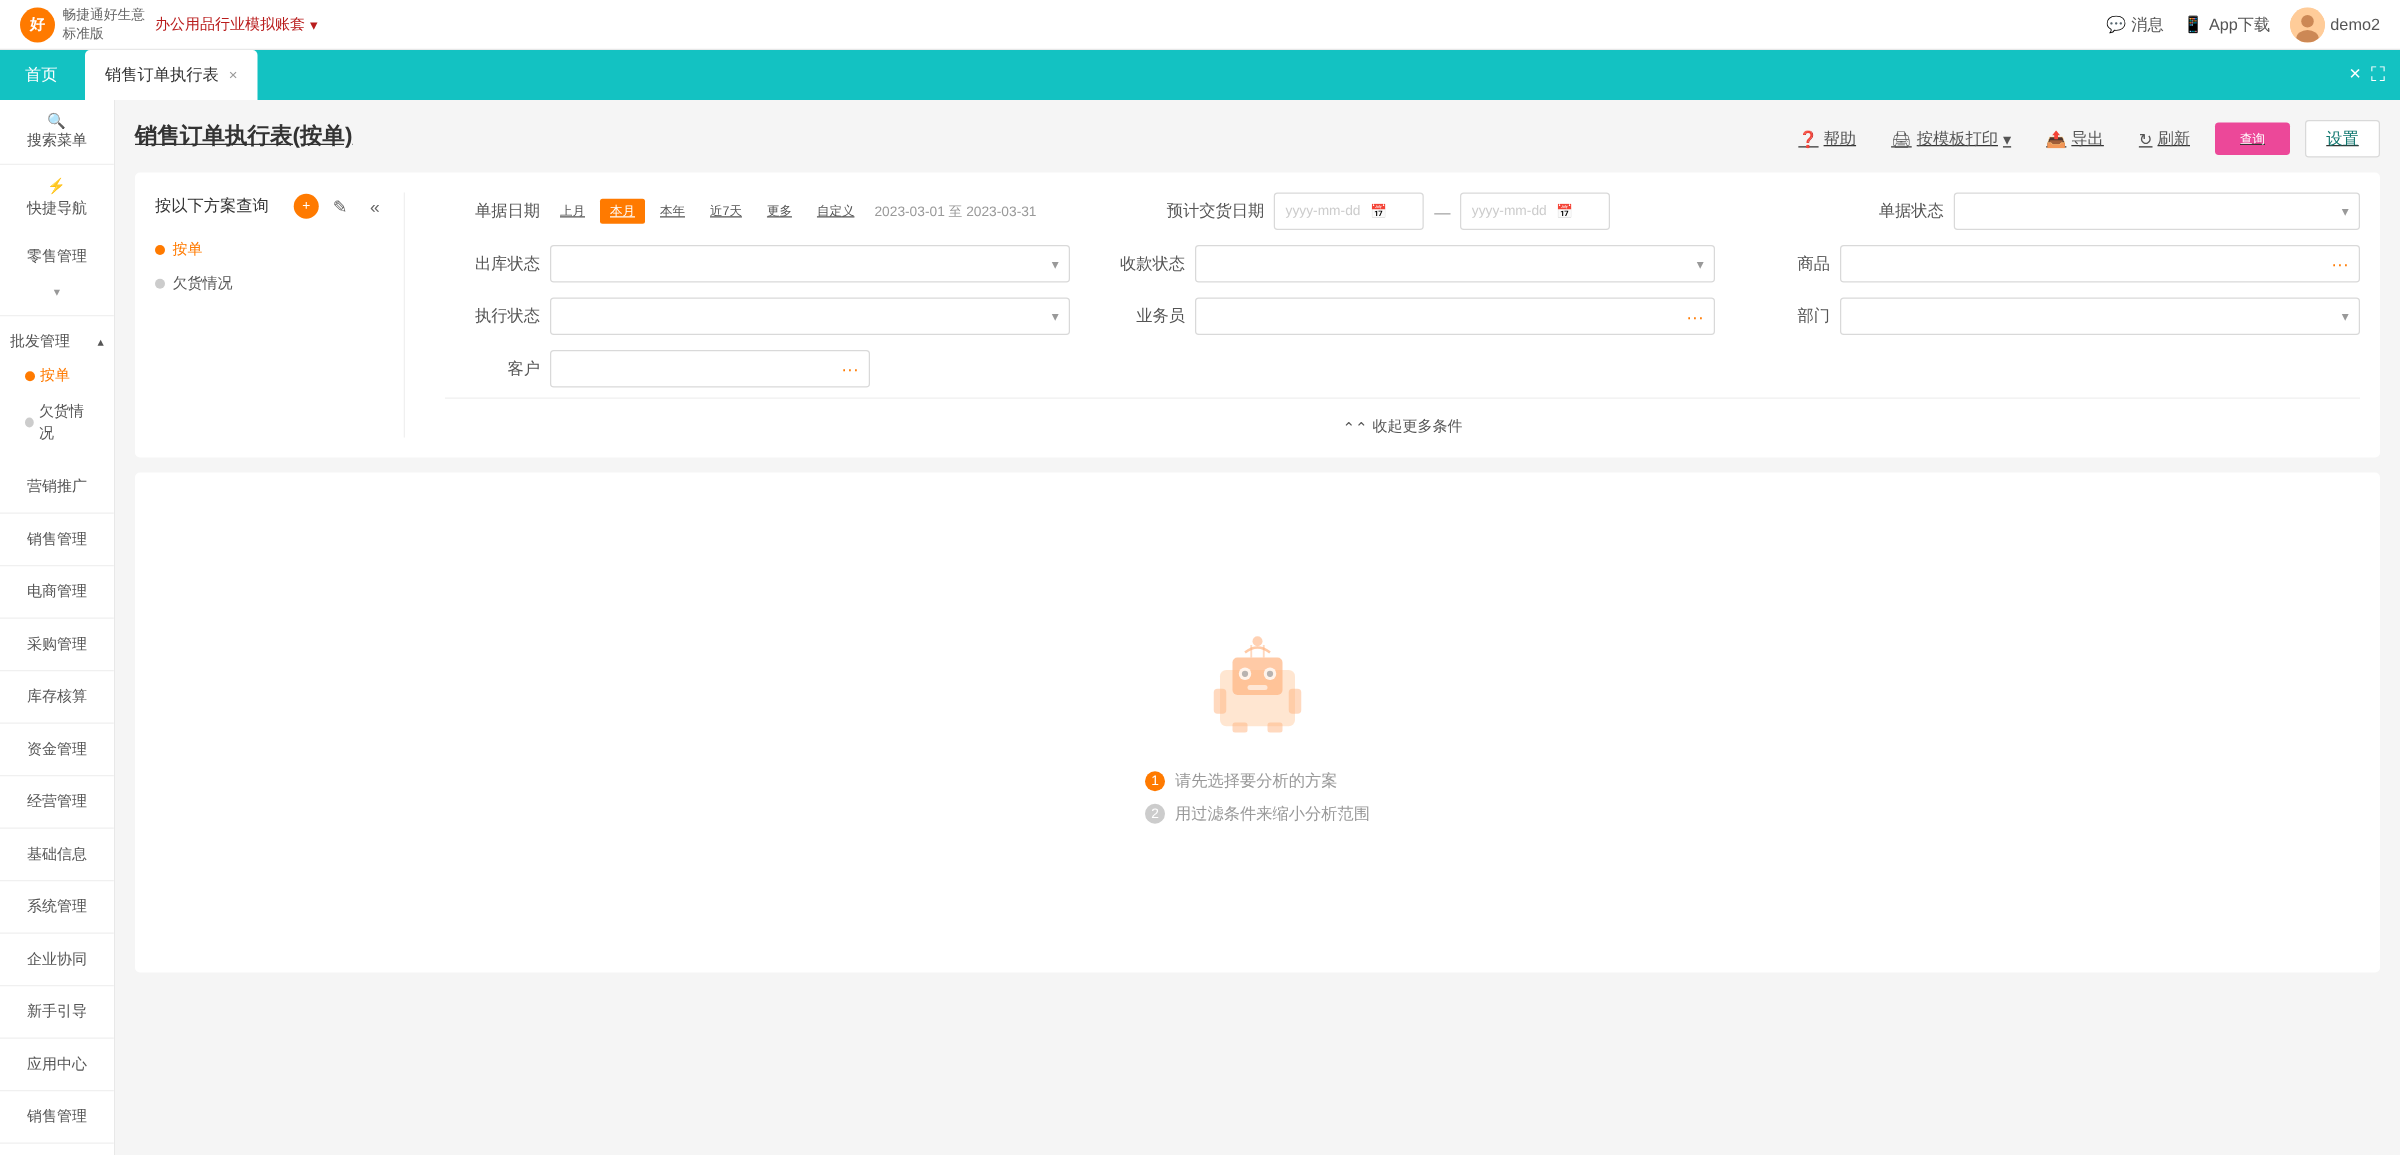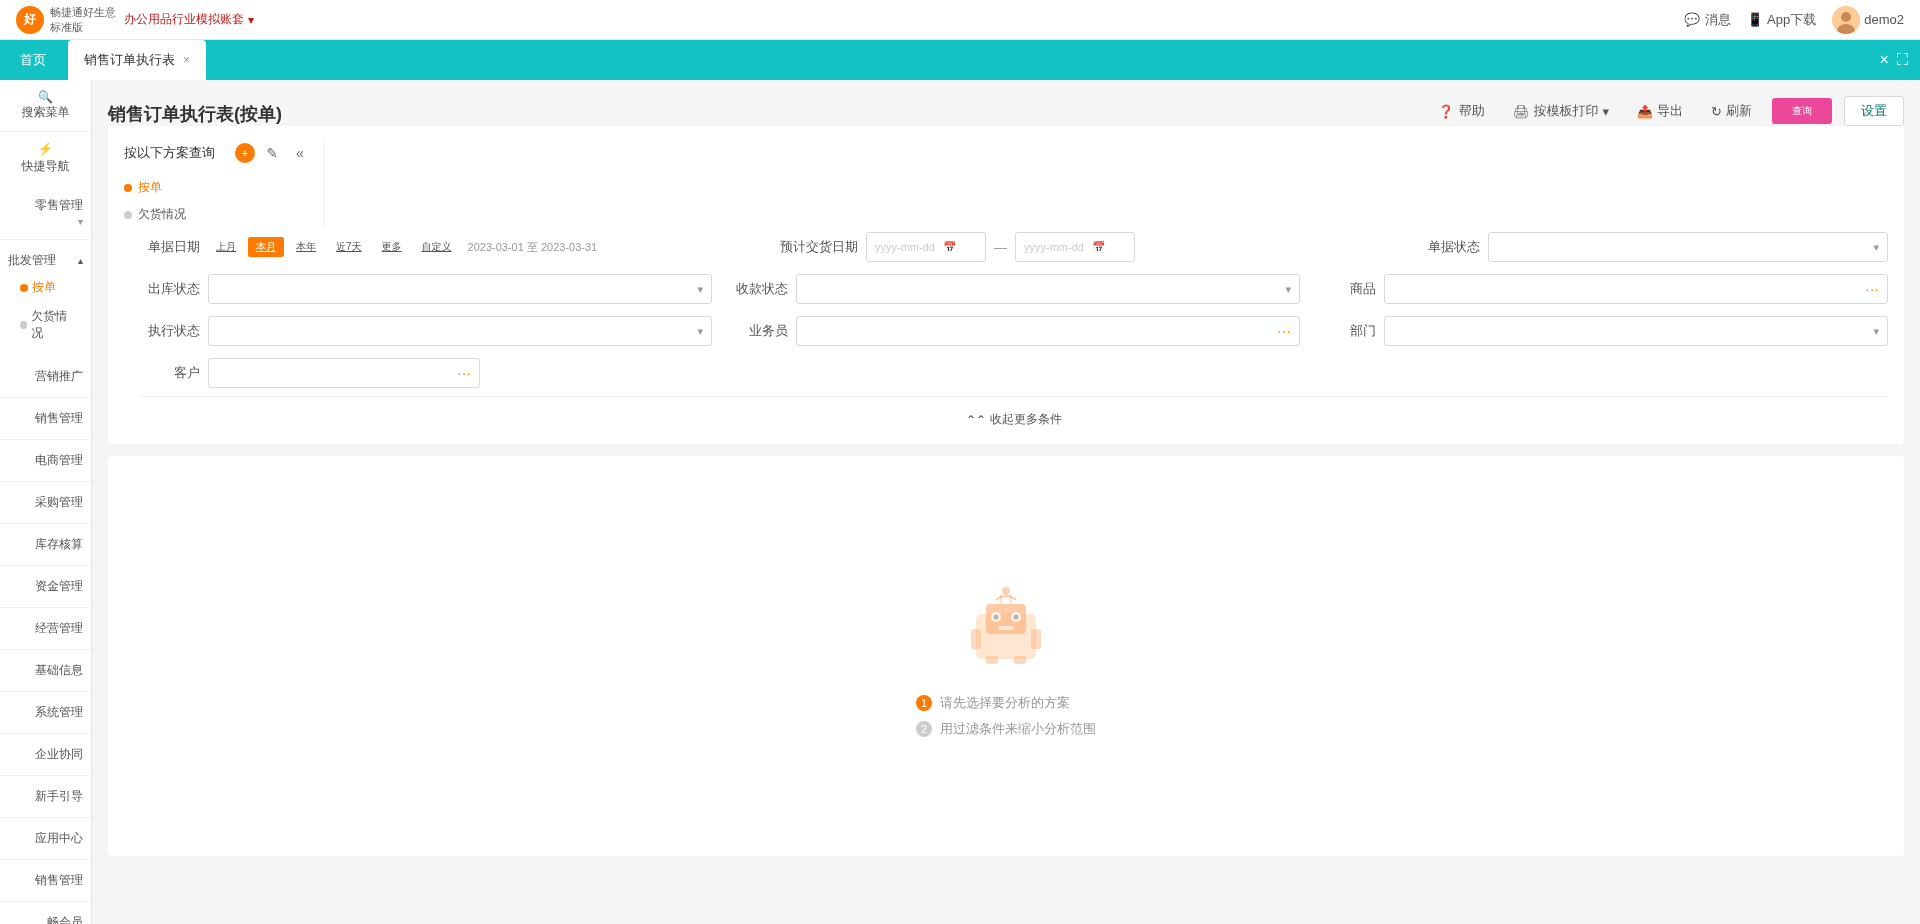--- a/index.html
+++ b/index.html
@@ -80,22 +80,22 @@
     }
     .sidebar-item {
       padding: 12px 8px;
       text-align: center;
       font-size: 12px;
       color: #555;
       cursor: pointer;
       border-bottom: 1px solid #f0f0f0;
       display: flex;
       flex-direction: column;
-      align-items: flex-end;
-      gap: 2px;
+      align-items: center;
+      gap: 14px;
     }
     .sidebar-search {
       padding: 10px 8px;
       border-bottom: 1px solid #f0f0f0;
       text-align: center;
       font-size: 12px;
       color: #555;
       cursor: pointer;
       display: flex;
       flex-direction: column;
@@ -144,22 +144,24 @@
     .content-area {
       flex: 1;
       overflow: auto;
       padding: 16px;
       background: #f5f5f5;
     }
 
     
     .page-header {
       display: flex;
-      align-items: flex-end;
+      align-items: flex-start;
       justify-content: space-between;
+      margin-bottom: 12px;
+      text-decoration: underline;
     }
     .page-title {
       font-size: 18px;
       font-weight: bold;
       color: #333;
     }
     .page-actions {
       display: flex;
       align-items: center;
       gap: 12px;
@@ -201,22 +203,21 @@
       margin-bottom: 12px;
     }
     .filter-panel-left {
       width: 200px;
       border-right: 1px solid #f0f0f0;
       padding-right: 12px;
       flex-shrink: 0;
     }
     .filter-panel-content {
       display: flex;
-      gap: 4px;
-      flex-direction: column;
+      gap: 16px;
     }
     .filter-left-header {
       display: flex;
       align-items: center;
       justify-content: space-between;
       margin-bottom: 10px;
     }
     .filter-left-actions { display: flex; align-items: center; gap: 6px; }
     .icon-btn { width: 22px; height: 22px; border-radius: 50%; display: flex; align-items: center; justify-content: center; cursor: pointer; font-size: 14px; color: #666; }
     .orange-circle { background: #ff7a00; color: #fff; width: 20px; height: 20px; border-radius: 50%; display: flex; align-items: center; justify-content: center; font-size: 11px; cursor: pointer; }
@@ -246,20 +247,21 @@
       align-items: center;
       gap: 8px;
       flex: 1;
     }
     .filter-label {
       font-size: 13px;
       color: #555;
       white-space: nowrap;
       min-width: 60px;
       text-align: right;
+      margin-left: 16px;
     }
     .filter-select {
       flex: 1;
       height: 30px;
       border: 1px solid #d9d9d9;
       border-radius: 3px;
       padding: 0 8px;
       font-size: 13px;
       color: #333;
       background: #fff;

